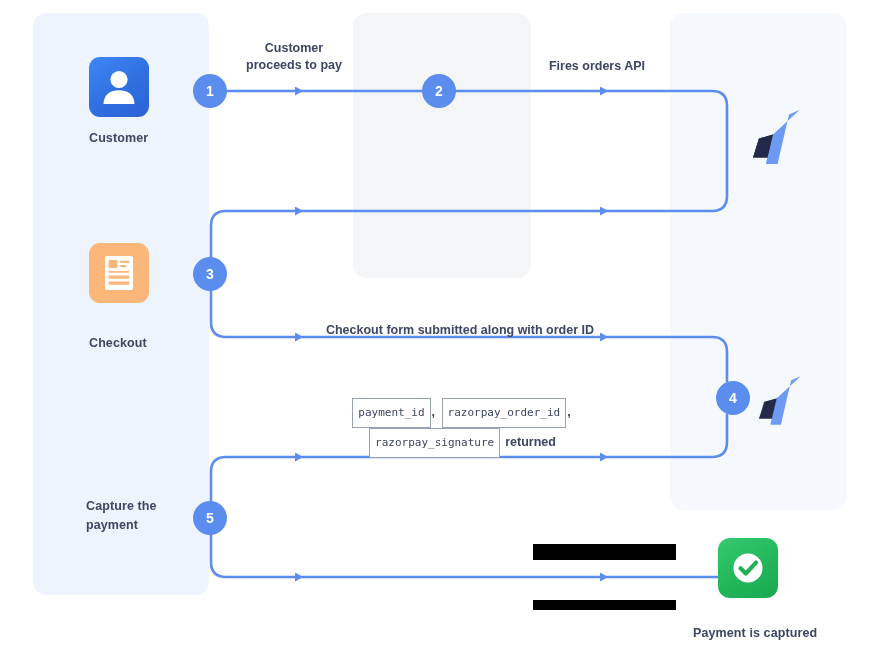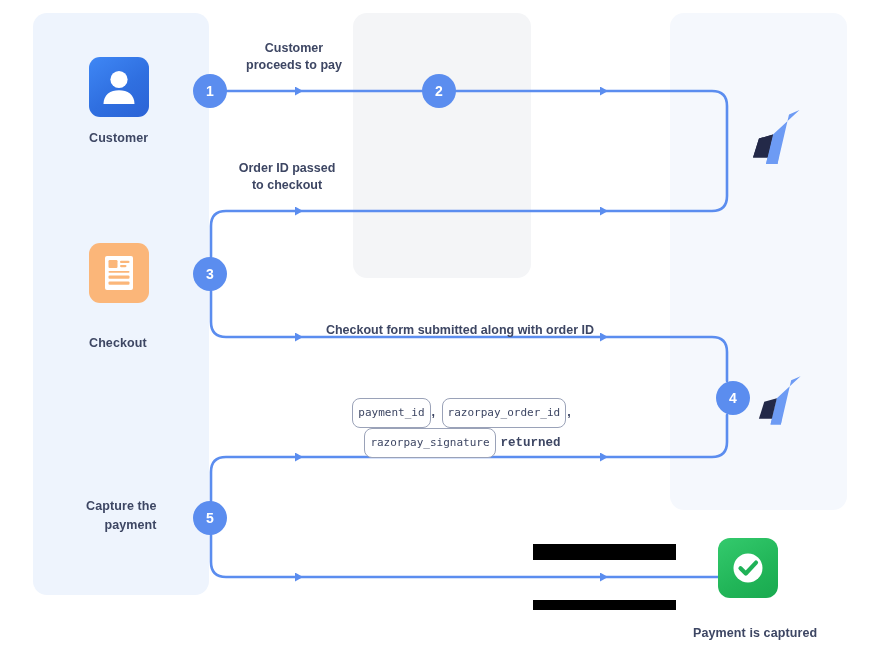--- a/index.html
+++ b/index.html
@@ -40,21 +40,21 @@
   #icon-success {left:718px;top:538px;
     background:linear-gradient(150deg,#34ca6d 0%,#21b558 60%,#19a94f 100%);
     border-radius:12px;}
 
   .tile-label{
     position:absolute;font-size:12.5px;font-weight:bold;color:#3d4663;
     letter-spacing:.1px;white-space:pre;
   }
   #label-customer{left:89px;top:131px;}
   #label-checkout{left:89px;top:316px;margin-top:20px;}
-  #label-capture {left:86px;top:497px;line-height:19px;text-align:right;}
+  #label-capture {left:86px;top:497px;line-height:19px;}
   #label-success {left:693px;top:626px;}
 
   
   .rzp{position:absolute;}
   #rzp-1{left:752px;top:110px;}
   #rzp-2{left:758px;top:376px;}
 
   
   .edge-label{
     position:absolute;font-size:12.5px;font-weight:bold;color:#3d4663;
@@ -66,28 +66,28 @@
   #lbl-returned{left:526px;top:177px;width:142px;}
   #lbl-submit  {left:300px;top:322px;width:320px;}
 
   
   #tokens{
     position:absolute;left:320px;top:398px;width:284px;
     text-align:center;font-size:12.5px;font-weight:bold;color:#3d4663;
     line-height:25px;
   }
   #tokens .chip{
-    display:inline-block;border:1px solid #9aa2b8;border-radius:8px;
+    display:inline-block;border:1px solid #9aa2b8;border-radius:0;
     padding:1px 5px 2px;margin:0 1px;
     font-family:"DejaVu Sans Mono","Liberation Mono",monospace;
     font-size:11px;font-weight:normal;color:#3d4663;background:#ffffff;
     vertical-align:middle;
   }
   #tokens .comma{margin-right:2px;}
-  #tokens .word{margin-left:4px;font-family:Liberation Mono, monospace;}
+  #tokens .word{margin-left:4px;}
 
   
   .redaction{position:absolute;background:#000000;}
   #redact-top   {left:533px;top:544px;width:143px;height:16px;}
   #redact-bottom{left:533px;top:600px;width:143px;height:10px;}
 </style>
 </head>
 <body>
 
 <div id="stage">
@@ -190,22 +190,21 @@
   <div class="icon-tile" id="icon-success">
     <svg width="60" height="60" viewBox="0 0 60 60" xmlns="http://www.w3.org/2000/svg">
       <circle cx="30" cy="30" r="14.5" fill="#ffffff"></circle>
       <path d="M22.5,30.2 L27.8,35.5 L38,24.6" fill="none" stroke="#1fb257" stroke-width="4.2" stroke-linecap="round" stroke-linejoin="round"></path>
     </svg>
   </div>
   <div class="tile-label" id="label-success">Payment is captured</div>
 
   <div class="edge-label" id="lbl-proceeds">Customer
 proceeds to pay</div>
-  <div class="edge-label" id="lbl-passed">Order ID passed
-to checkout</div>
+  <div class="edge-label" id="lbl-fires">Fires orders API</div>
   <div class="edge-label" id="lbl-submit">Checkout form submitted along with order ID</div>
 
   <div id="tokens">
     <span class="chip">payment_id</span><span class="comma">,</span>
     <span class="chip">razorpay_order_id</span><span class="comma">,</span><br>
     <span class="chip">razorpay_signature</span><span class="word">returned</span>
   </div>
 
   <div class="redaction" id="redact-top"></div>
   <div class="redaction" id="redact-bottom"></div>

